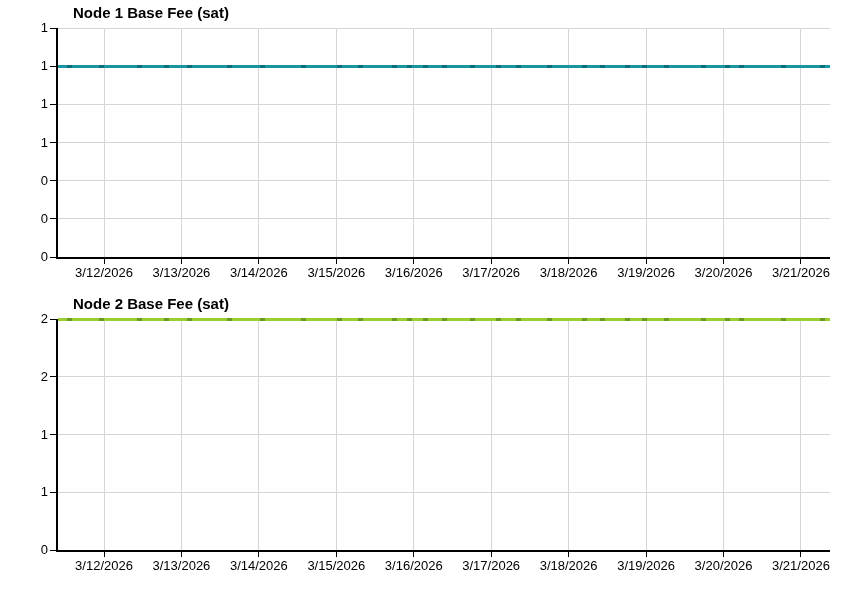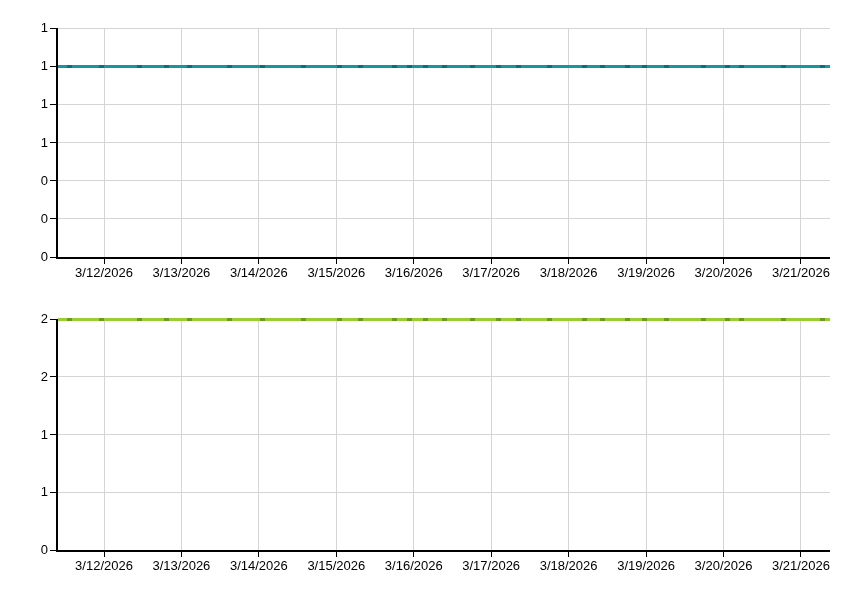--- a/index.html
+++ b/index.html
@@ -51,20 +51,21 @@
   }
   .series-line { position: absolute; left: 0; height: 3px; z-index: 2; }
   .marker { position: absolute; height: 3px; width: 5px; z-index: 3; }
 </style>
 </head>
 <body>
 
 <div class="canvas">
 
   <section class="chart" id="chart-0" style="top:0; height:292px;">
+    <h2 class="chart-title" style="top:4px;">Node 1 Base Fee (sat)</h2>
     <div class="plot" id="plot-0" style="left:58px; top:28px; width:772px; height:229px;">
         <div class="vgrid" style="left: 45.5px; height: 229px; background: rgb(213, 213, 213);"></div>
         <div class="xtick" style="left: 45.5px; top: 231px; background: rgb(0, 0, 0);"></div>
         <div class="xlabel" style="left: 8px; top: 237px;">3/12/2026</div>
         <div class="vgrid" style="left: 122.94px; height: 229px; background: rgb(213, 213, 213);"></div>
         <div class="xtick" style="left: 122.94px; top: 231px; background: rgb(0, 0, 0);"></div>
         <div class="xlabel" style="left: 85.44px; top: 237px;">3/13/2026</div>
         <div class="vgrid" style="left: 200.38px; height: 229px; background: rgb(213, 213, 213);"></div>
         <div class="xtick" style="left: 200.38px; top: 231px; background: rgb(0, 0, 0);"></div>
         <div class="xlabel" style="left: 162.88px; top: 237px;">3/14/2026</div>
@@ -137,20 +138,21 @@
         <div class="marker" style="left: 606px; top: 36.6667px; background: rgb(10, 110, 123);"></div>
         <div class="marker" style="left: 643px; top: 36.6667px; background: rgb(10, 110, 123);"></div>
         <div class="marker" style="left: 667px; top: 36.6667px; background: rgb(10, 110, 123);"></div>
         <div class="marker" style="left: 681px; top: 36.6667px; background: rgb(10, 110, 123);"></div>
         <div class="marker" style="left: 723px; top: 36.6667px; background: rgb(10, 110, 123);"></div>
         <div class="marker" style="left: 762px; top: 36.6667px; background: rgb(10, 110, 123);"></div>
       </div>
   </section>
 
   <section class="chart" id="chart-1" style="top:292px; height:308px;">
+    <h2 class="chart-title" style="top:3px;">Node 2 Base Fee (sat)</h2>
     <div class="plot" id="plot-1" style="left:58px; top:27px; width:772px; height:231px;">
         <div class="vgrid" style="left: 45.5px; height: 231px; background: rgb(213, 213, 213);"></div>
         <div class="xtick" style="left: 45.5px; top: 233px; background: rgb(0, 0, 0);"></div>
         <div class="xlabel" style="left: 8px; top: 239px;">3/12/2026</div>
         <div class="vgrid" style="left: 122.94px; height: 231px; background: rgb(213, 213, 213);"></div>
         <div class="xtick" style="left: 122.94px; top: 233px; background: rgb(0, 0, 0);"></div>
         <div class="xlabel" style="left: 85.44px; top: 239px;">3/13/2026</div>
         <div class="vgrid" style="left: 200.38px; height: 231px; background: rgb(213, 213, 213);"></div>
         <div class="xtick" style="left: 200.38px; top: 233px; background: rgb(0, 0, 0);"></div>
         <div class="xlabel" style="left: 162.88px; top: 239px;">3/14/2026</div>

